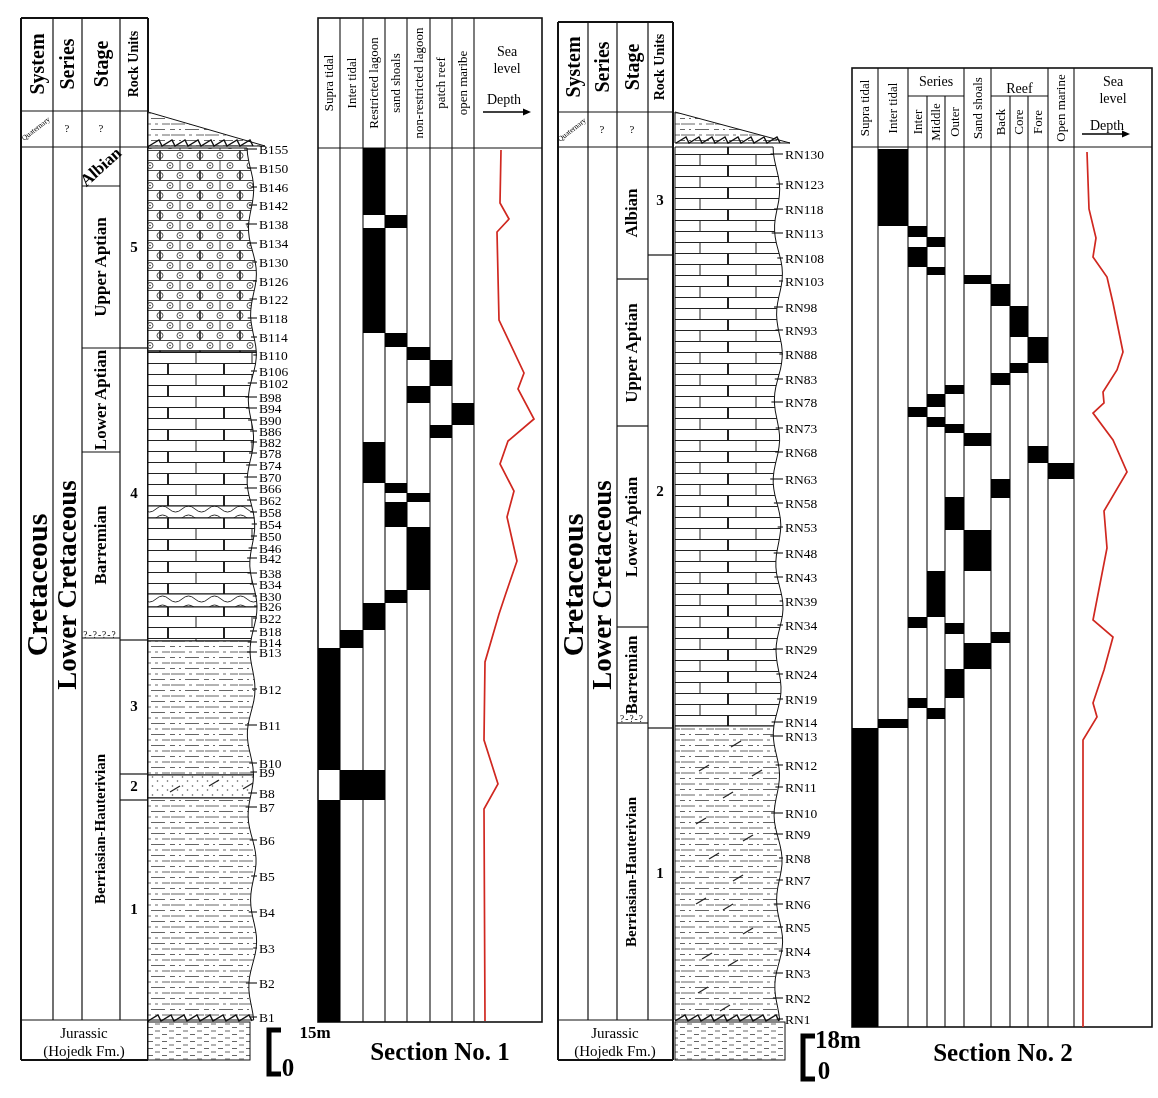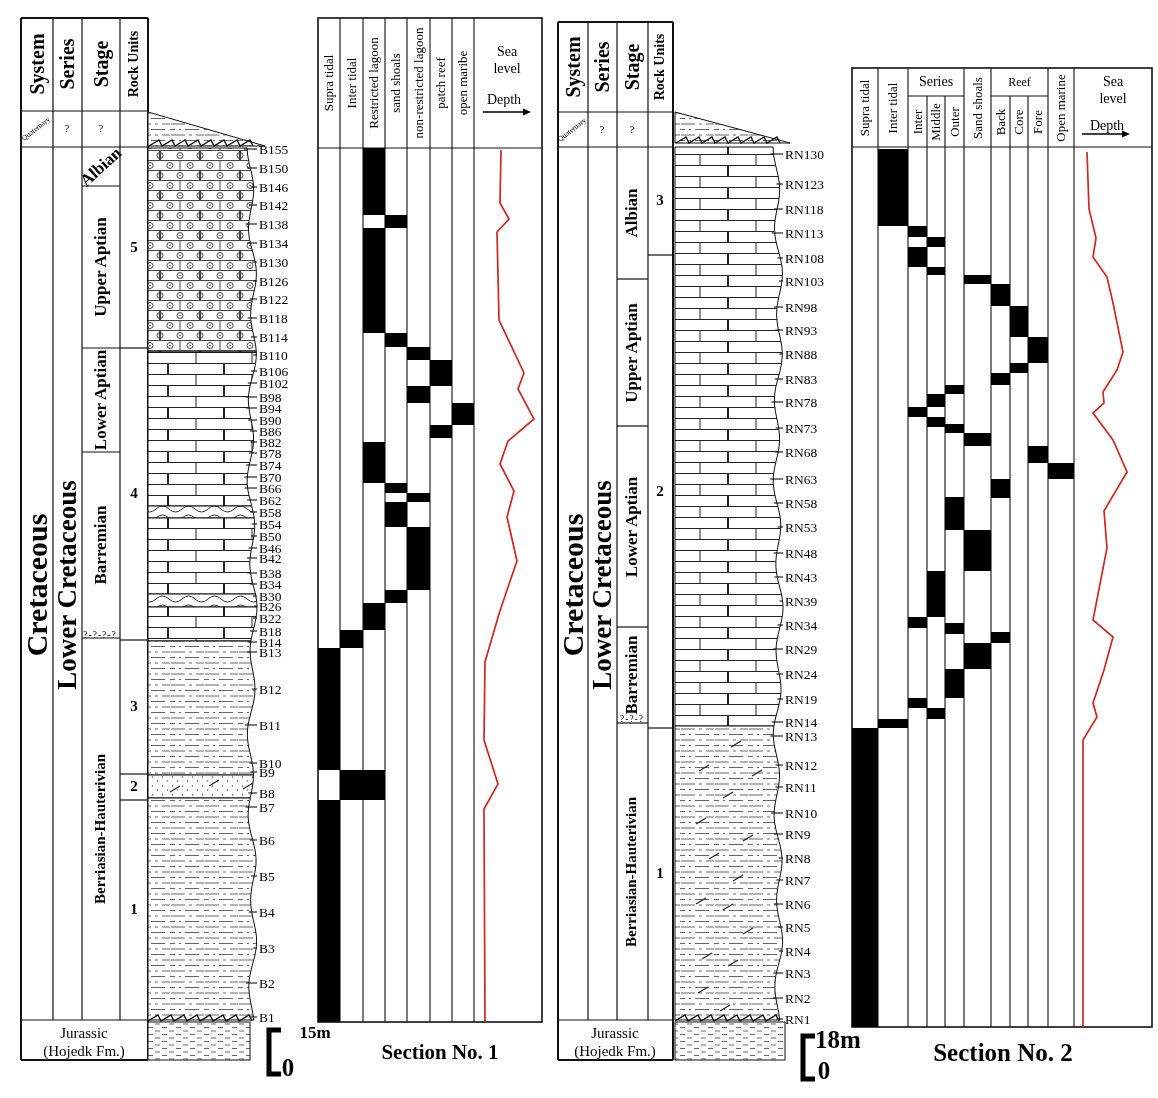--- a/index.html
+++ b/index.html
@@ -414,21 +414,21 @@
   <div class="lbl" style="left:67px;top:129px;font-size:11px">?</div>
   <div class="lbl" style="left:101px;top:129px;font-size:11px">?</div>
   <div class="lbl r b" style="left:37px;top:585px;font-size:30px">Cretaceous</div>
   <div class="lbl r b" style="left:67px;top:585px;font-size:27px">Lower Cretaceous</div>
   <div class="lbl" style="left:100px;top:636px;font-size:9.5px;letter-spacing:1px">?-?-?-?</div>
   <div class="lbl" style="left:84px;top:1034px;font-size:15px">Jurassic</div>
   <div class="lbl" style="left:84px;top:1052px;font-size:15px">(Hojedk Fm.)</div>
   <div class="lbl" style="left:507px;top:52px;font-size:14px">Sea</div>
   <div class="lbl" style="left:507px;top:69px;font-size:14px">level</div>
   <div class="lbl" style="left:504px;top:100px;font-size:14px">Depth</div>
-  <div class="lbl b" style="left:440px;top:1052px;font-size:21px">Section No. 1</div>
+  <div class="lbl b" style="left:440px;top:1052px;font-size:25px">Section No. 1</div>
   <div class="lbl b" style="left:315px;top:1033px;font-size:17px">15m</div>
   <div class="lbl b" style="left:288px;top:1068px;font-size:25px">0</div>
 
   <div class="lbl r b" style="left:573px;top:67px;font-size:20px">System</div>
   <div class="lbl r b" style="left:602px;top:67px;font-size:20px">Series</div>
   <div class="lbl r b" style="left:632px;top:67px;font-size:20px">Stage</div>
   <div class="lbl r b" style="left:660px;top:67px;font-size:14px">Rock Units</div>
   <div class="lbl r38" style="left:572px;top:130px;font-size:7.5px">Quaternary</div>
   <div class="lbl" style="left:602px;top:130px;font-size:11px">?</div>
   <div class="lbl" style="left:632px;top:130px;font-size:11px">?</div>
@@ -472,14 +472,14 @@
     <div class="lbl" style="left: 893px; top: 107.5px; font-size: 13px; transform: translate(-50%, -50%) rotate(-90deg);">Inter tidal</div>
     <div class="lbl" style="left: 917.5px; top: 121.5px; font-size: 13px; transform: translate(-50%, -50%) rotate(-90deg);">Inter</div>
     <div class="lbl" style="left: 936px; top: 121.5px; font-size: 13px; transform: translate(-50%, -50%) rotate(-90deg);">Middle</div>
     <div class="lbl" style="left: 954.5px; top: 121.5px; font-size: 13px; transform: translate(-50%, -50%) rotate(-90deg);">Outer</div>
     <div class="lbl" style="left: 977.5px; top: 107.5px; font-size: 13px; transform: translate(-50%, -50%) rotate(-90deg);">Sand shoals</div>
     <div class="lbl" style="left: 1000.5px; top: 121.5px; font-size: 13px; transform: translate(-50%, -50%) rotate(-90deg);">Back</div>
     <div class="lbl" style="left: 1019px; top: 121.5px; font-size: 13px; transform: translate(-50%, -50%) rotate(-90deg);">Core</div>
     <div class="lbl" style="left: 1038px; top: 121.5px; font-size: 13px; transform: translate(-50%, -50%) rotate(-90deg);">Fore</div>
     <div class="lbl" style="left: 1061px; top: 107.5px; font-size: 13px; transform: translate(-50%, -50%) rotate(-90deg);">Open marine</div>
     <div class="lbl" style="left: 936px; top: 82px; font-size: 14px;">Series</div>
-    <div class="lbl" style="left: 1019.5px; top: 82px; font-size: 12px;">Reef</div>
+    <div class="lbl" style="left: 1019.5px; top: 89px; font-size: 14px;">Reef</div>
   </div>
 
 </body></html>

